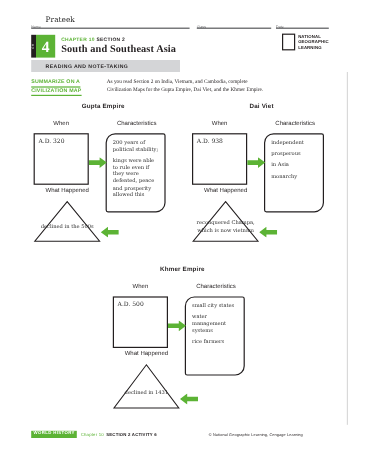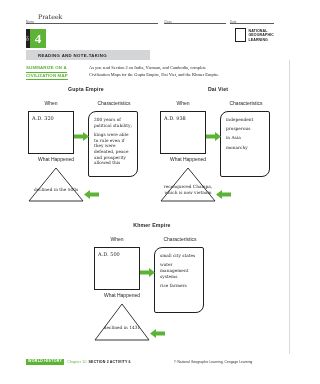--- a/index.html
+++ b/index.html
@@ -332,20 +332,27 @@
       <span class="nr-label">Date</span>
       <span class="handwrite"></span>
     </div>
   </div>
 
   <div class="banner">
     <div class="ch-spine">
       <span>CH</span>
     </div>
     <div class="ch-num">4</div>
+    <div class="ch-text">
+      <div class="ch-kicker">
+        <span class="k-green">CHAPTER 10</span>
+        <span class="k-dark">SECTION 2</span>
+      </div>
+      <div class="ch-title">South and Southeast Asia</div>
+    </div>
   </div>
 
   <div class="ngl">
     <div class="ngl-rect"></div>
     <div class="ngl-words">
       <div>NATIONAL</div>
       <div>GEOGRAPHIC</div>
       <div>LEARNING</div>
     </div>
   </div>

